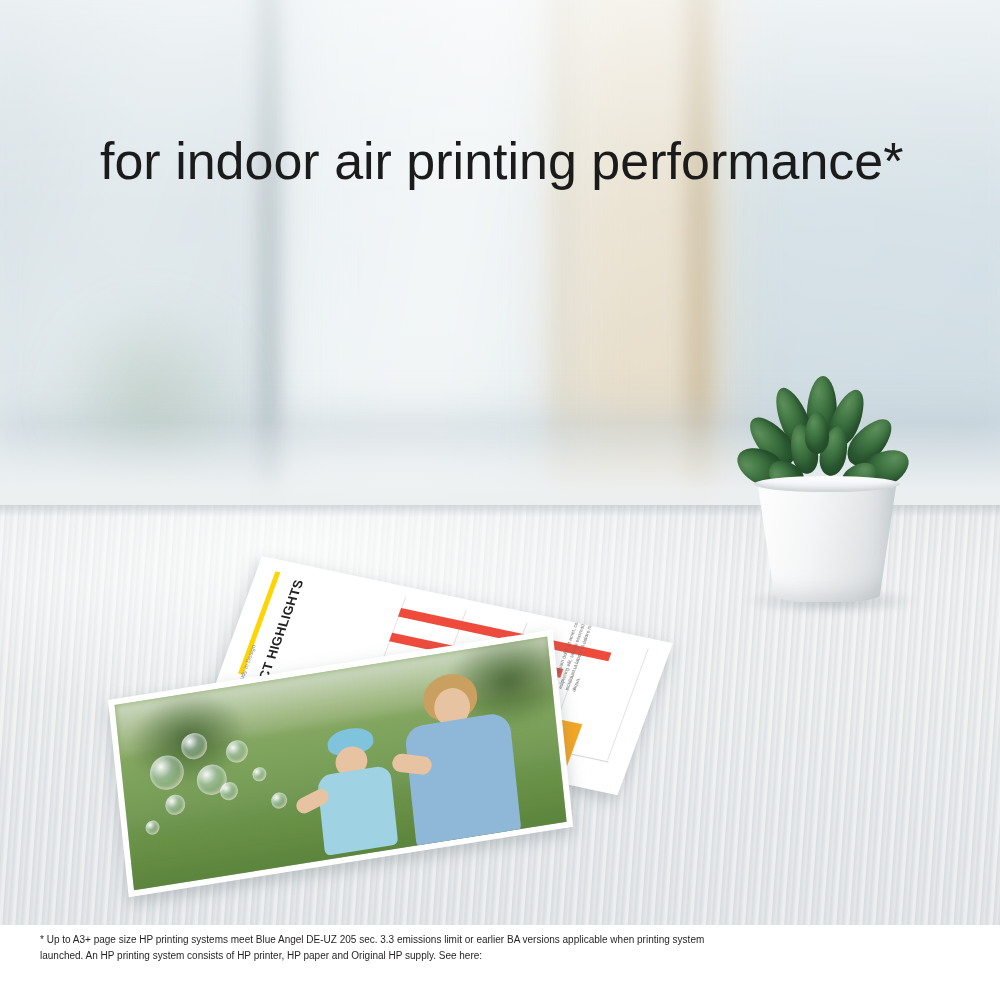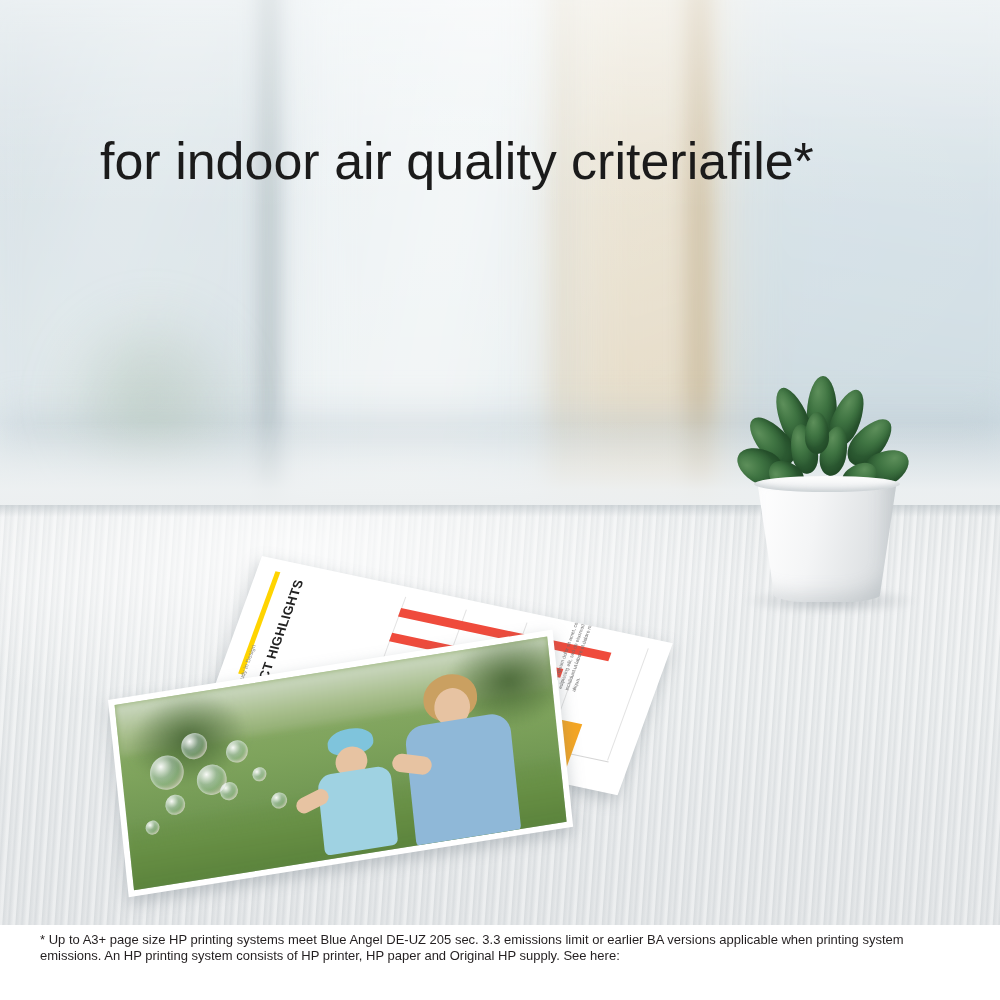--- a/index.html
+++ b/index.html
@@ -391,21 +391,21 @@
     background: #caa061;
     border-radius: 50% 50% 45% 45%;
   }
 
   
   .footnote {
     position: absolute;
     left: 40px;
     top: 932px;
     width: 930px;
-    font-size: 13px;
+    font-size: 10px;
     line-height: 16px;
     color: #231f20;
   }
   .footnote .ln { display: block; white-space: nowrap; }
 </style>
 </head>
 <body>
 
 <div id="stage">
 
@@ -419,21 +419,21 @@
     <div class="mullion-c"></div>
     <div class="mullion-b"></div>
     <div class="horizon"></div>
     <div class="blob-green"></div>
     <div class="vign"></div>
     <div class="top-wash"></div>
     <div class="fade-bottom"></div>
   </div>
 
   <div class="headline">
-    <div class="l3">for indoor air quality criteriafile*</div>
+    <div class="l3">for indoor air printing performance*</div>
   </div>
 
   <div class="desk">
     <div class="grain"></div>
     <div class="sheen"></div>
     <div class="edge-top"></div>
   </div>
 
   <div class="plant">
     <div class="shadow"></div>
@@ -517,16 +517,16 @@
         <div class="hair" style="left:42px; top:0px; width:54px; height:46px;"></div>
         <div class="skin" style="left:52px; top:14px; width:36px; height:38px;"></div>
         <div class="mom-shirt" style="left:20px; top:46px; width:106px; height:120px;"></div>
         <div class="skin" style="left:4px; top:74px; width:40px; height:18px; border-radius:9px; transform:rotate(16deg);"></div>
       </div>
     </div>
   </div>
 
   <div class="footnote">
     <span class="ln">* Up to A3+ page size HP printing systems meet Blue Angel DE-UZ 205 sec. 3.3 emissions limit or earlier BA versions applicable when printing system</span>
-    <span class="ln">emissions. An HP printing system consists of HP printer, HP paper and Original HP supply. See here:</span>
+    <span class="ln">launched. An HP printing system consists of HP printer, HP paper and Original HP supply. See here:</span>
   </div>
 
 </div>
 
 </body></html>

